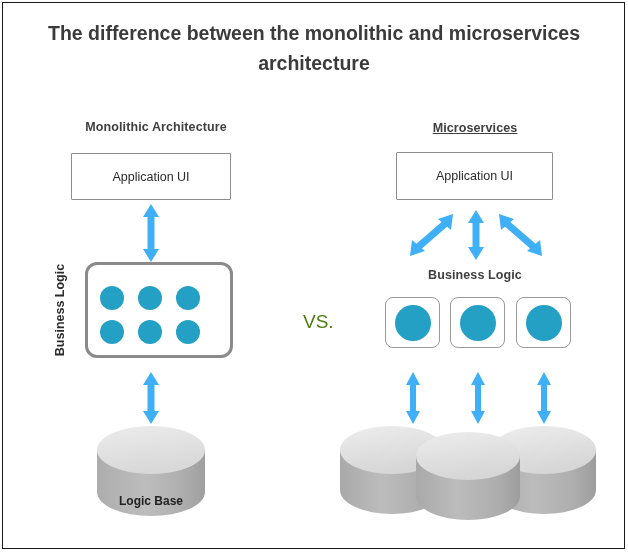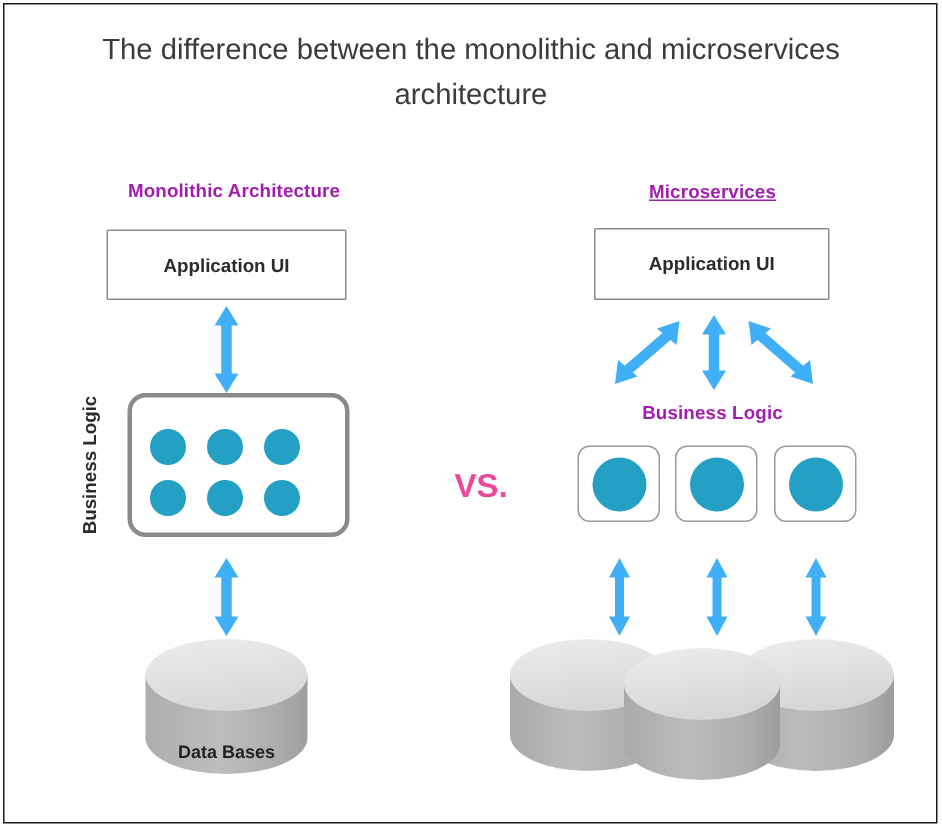--- a/index.html
+++ b/index.html
@@ -29,40 +29,40 @@
   }
   #title {
     position: absolute;
     left: 40px;
     top: 18px;
     width: 548px;
     text-align: center;
     font-size: 19.5px;
     line-height: 30px;
     color: #3b3b3b;
-    font-weight: normal;
+    font-weight: bold;
   }
   .heading {
     position: absolute;
     font-size: 12.5px;
     font-weight: bold;
-    color: #a21caf;
+    color: #404040;
     text-align: center;
     letter-spacing: 0.1px;
   }
   .ui-box {
     position: absolute;
     border: 1.5px solid #8c8c8c;
     background: #ffffff;
     border-radius: 1px;
     display: flex;
     align-items: center;
     justify-content: center;
     font-size: 12.5px;
-    font-weight: bold;
+    font-weight: normal;
     color: #2b2b2b;
     box-sizing: border-box;
     text-align: right;
   }
   .vlabel {
     position: absolute;
     font-size: 12.5px;
     font-weight: bold;
     color: #2b2b2b;
     transform: rotate(-90deg);
@@ -109,23 +109,23 @@
   .cyl { position: absolute; }
   .cyl-label {
     position: absolute;
     font-weight: bold;
     color: #222222;
     text-align: center;
     white-space: nowrap;
   }
   #vs-text {
     position: absolute;
-    font-size: 22px;
-    color: #ec4899;
-    font-weight: bold;
+    font-size: 19px;
+    color: #4d7c0f;
+    font-weight: normal;
   }
 </style>
 </head>
 <body>
 
 <div id="canvas">
 
   <div class="frame-border"></div>
 
   <div id="title">The difference between the monolithic and microservices architecture</div>
@@ -165,21 +165,21 @@
         <stop offset="100%" stop-color="#9f9f9f"></stop>
       </linearGradient>
       <linearGradient id="gTopM" x1="0" y1="0" x2="0.3" y2="1">
         <stop offset="0%" stop-color="#ececec"></stop>
         <stop offset="100%" stop-color="#d8d8d8"></stop>
       </linearGradient>
     </defs>
     <path d="M2,26 L2,68 A54,24 0 0 0 110,68 L110,26 Z" fill="url(#gBodyM)"></path>
     <ellipse cx="56" cy="26" rx="54" ry="24" fill="url(#gTopM)"></ellipse>
   </svg>
-  <div class="cyl-label" style="left:95px; top:494px; width:112px; font-size:12px;">Data Bases</div>
+  <div class="cyl-label" style="left:95px; top:494px; width:112px; font-size:12px;">Logic Base</div>
 
   <div id="vs-text" style="left:303px; top:311px;">VS.</div>
 
   <div class="heading" style="left:395px; top:121px; width:160px;text-decoration:underline;">Microservices</div>
 
   <div class="ui-box" style="left:396px; top:152px; width:157px; height:48px;">Application UI</div>
 
   <svg class="arrow-svg" style="left:405px; top:210px; width:55px; height:50px;" viewBox="0 0 55 50">
     <line x1="12" y1="38" x2="42" y2="12" stroke="#3fb0f7" stroke-width="7"></line>
     <polygon points="48,4 46,20 33,9" fill="#3fb0f7"></polygon>

